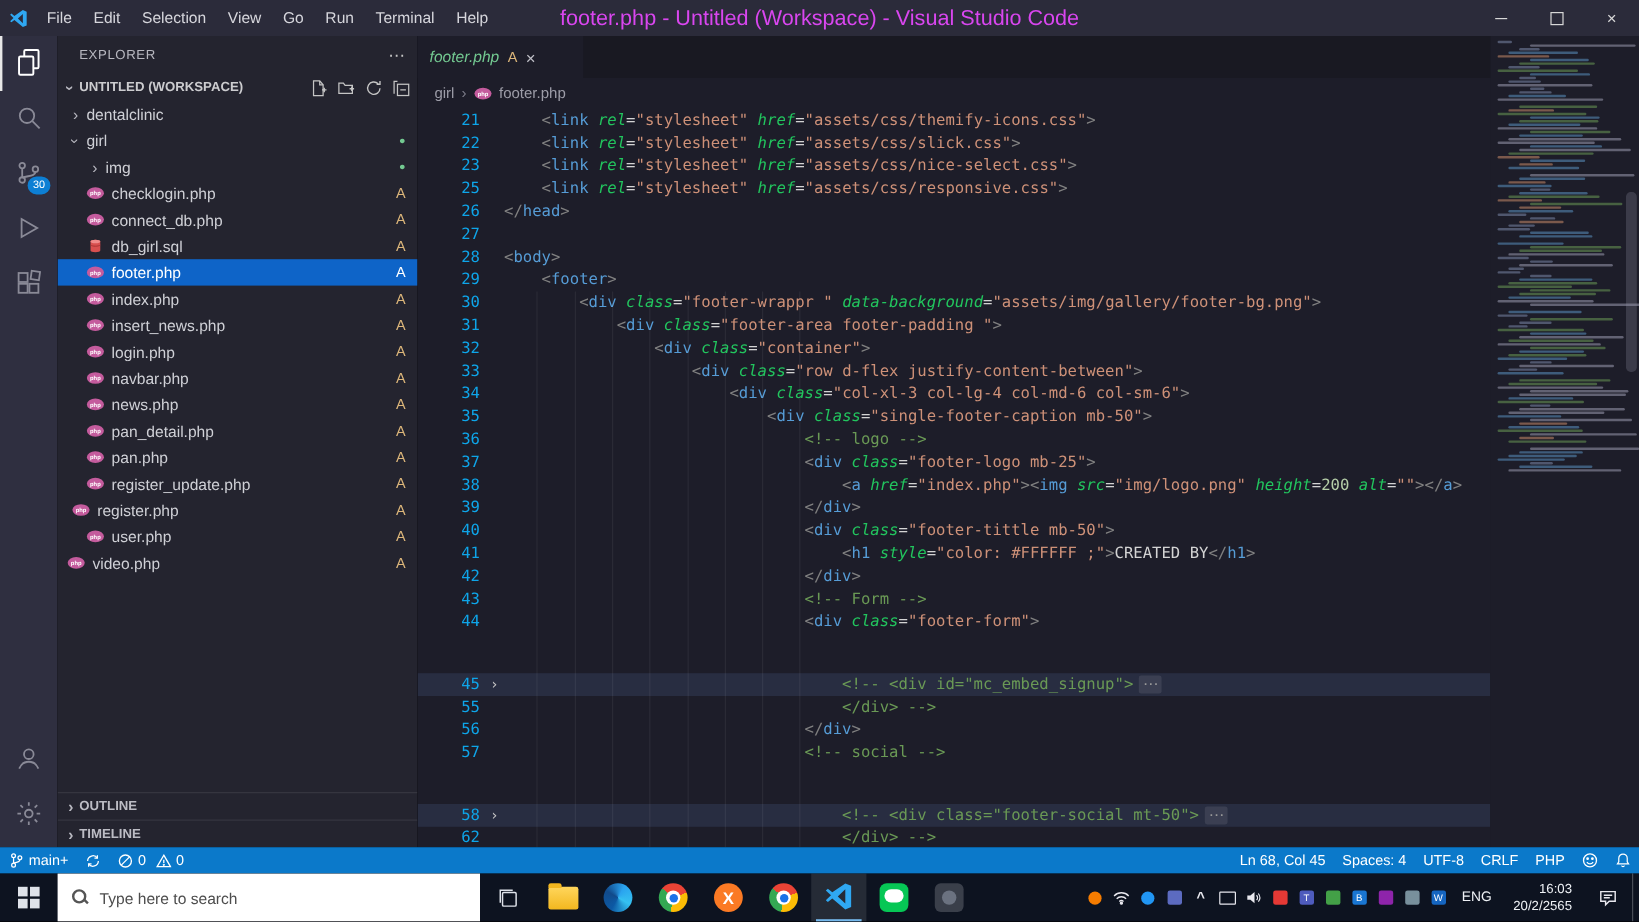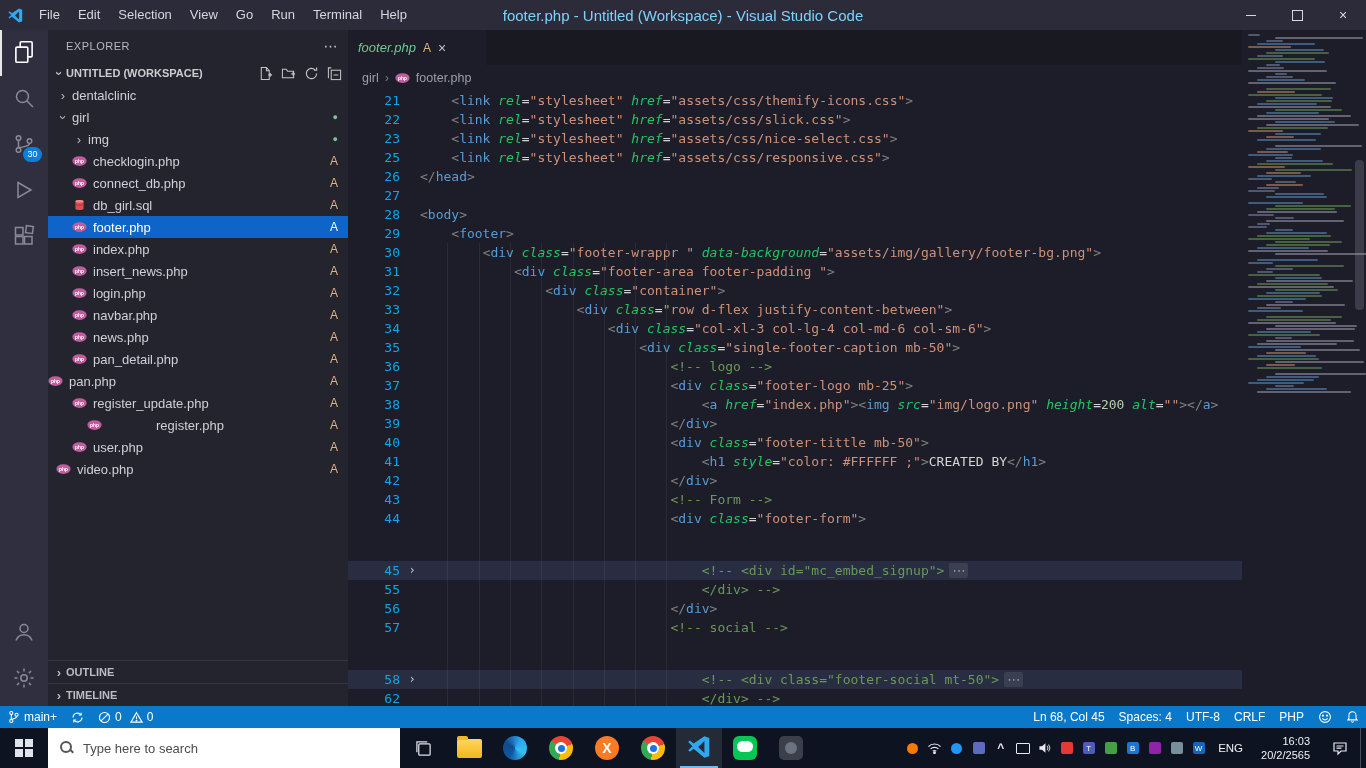--- a/index.html
+++ b/index.html
@@ -3,21 +3,21 @@
 <meta charset="utf-8">
 <style>
   html,body{margin:0;padding:0;background:#000;}
   #root{position:relative;width:1366px;height:768px;overflow:hidden;
         font-family:"Liberation Sans",sans-serif;color:#ccc;font-size:13px;}
   
   .titlebar{position:absolute;top:0;left:0;right:0;height:30px;background:#2b2b3a;
             display:flex;align-items:center;z-index:5;}
   .tb-logo{width:30px;display:flex;justify-content:center;}
   .menu-item{padding:0 9px;height:30px;line-height:30px;color:#d6d6dc;cursor:default;text-align:right;}
-  .tb-title{position:absolute;left:0;right:0;text-align:center;color:#7dd3fc;pointer-events:none;font-size:15px;}
+  .tb-title{position:absolute;left:0;right:0;text-align:center;color:#d946ef;pointer-events:none;font-size:18px;}
   .win-controls{margin-left:auto;display:flex;z-index:6;}
   .win-btn{width:46px;height:30px;display:flex;align-items:center;justify-content:center;color:#d8d8d8;font-size:14px;}
   .min-glyph{display:inline-block;width:10px;border-top:1px solid #d8d8d8;}
   .max-glyph{display:inline-block;width:9px;height:9px;border:1px solid #d8d8d8;}
   
   .activitybar{position:absolute;left:0;top:30px;width:48px;bottom:62px;background:#2f2f40;
                display:flex;flex-direction:column;align-items:center;}
   .ab-item{position:relative;width:48px;height:46px;display:flex;align-items:center;justify-content:center;color:#8a8a97;}
   .ab-item.active{color:#fff;box-shadow:inset 2px 0 0 #e7e7e7;}
   .ab-badge{position:absolute;bottom:6px;right:6px;min-width:15px;height:15px;border-radius:9px;background:#0d7fd4;
@@ -346,41 +346,41 @@
         <div class="tree-row" style="padding-left: 24px;">
           <span class="ficon">
             <svg width="15" height="12" viewBox="0 0 20 14">
               <ellipse cx="10" cy="7" rx="9.5" ry="6.5" fill="#c45b9d"></ellipse>
               <text x="10" y="9.5" font-size="6.5" font-family="Liberation Sans,sans-serif" fill="#fff" text-anchor="middle" font-weight="bold">php</text>
             </svg>
           </span>
           <span class="tree-label">pan_detail.php</span>
           <span class="badge">A</span>
         </div>
-        <div class="tree-row" style="">
+        <div class="tree-row" style="padding-left: 24px;">
           <span class="ficon">
             <svg width="15" height="12" viewBox="0 0 20 14">
               <ellipse cx="10" cy="7" rx="9.5" ry="6.5" fill="#c45b9d"></ellipse>
               <text x="10" y="9.5" font-size="6.5" font-family="Liberation Sans,sans-serif" fill="#fff" text-anchor="middle" font-weight="bold">php</text>
             </svg>
           </span>
           <span class="tree-label">pan.php</span>
           <span class="badge">A</span>
         </div>
         <div class="tree-row" style="padding-left: 24px;">
           <span class="ficon">
             <svg width="15" height="12" viewBox="0 0 20 14">
               <ellipse cx="10" cy="7" rx="9.5" ry="6.5" fill="#c45b9d"></ellipse>
               <text x="10" y="9.5" font-size="6.5" font-family="Liberation Sans,sans-serif" fill="#fff" text-anchor="middle" font-weight="bold">php</text>
             </svg>
           </span>
           <span class="tree-label">register_update.php</span>
           <span class="badge">A</span>
         </div>
-        <div class="tree-row" style="padding-left: 39px; gap: 48px;">
+        <div class="tree-row" style="padding-left: 12px;">
           <span class="ficon">
             <svg width="15" height="12" viewBox="0 0 20 14">
               <ellipse cx="10" cy="7" rx="9.5" ry="6.5" fill="#c45b9d"></ellipse>
               <text x="10" y="9.5" font-size="6.5" font-family="Liberation Sans,sans-serif" fill="#fff" text-anchor="middle" font-weight="bold">php</text>
             </svg>
           </span>
           <span class="tree-label">register.php</span>
           <span class="badge">A</span>
         </div>
         <div class="tree-row" style="padding-left: 24px;">

